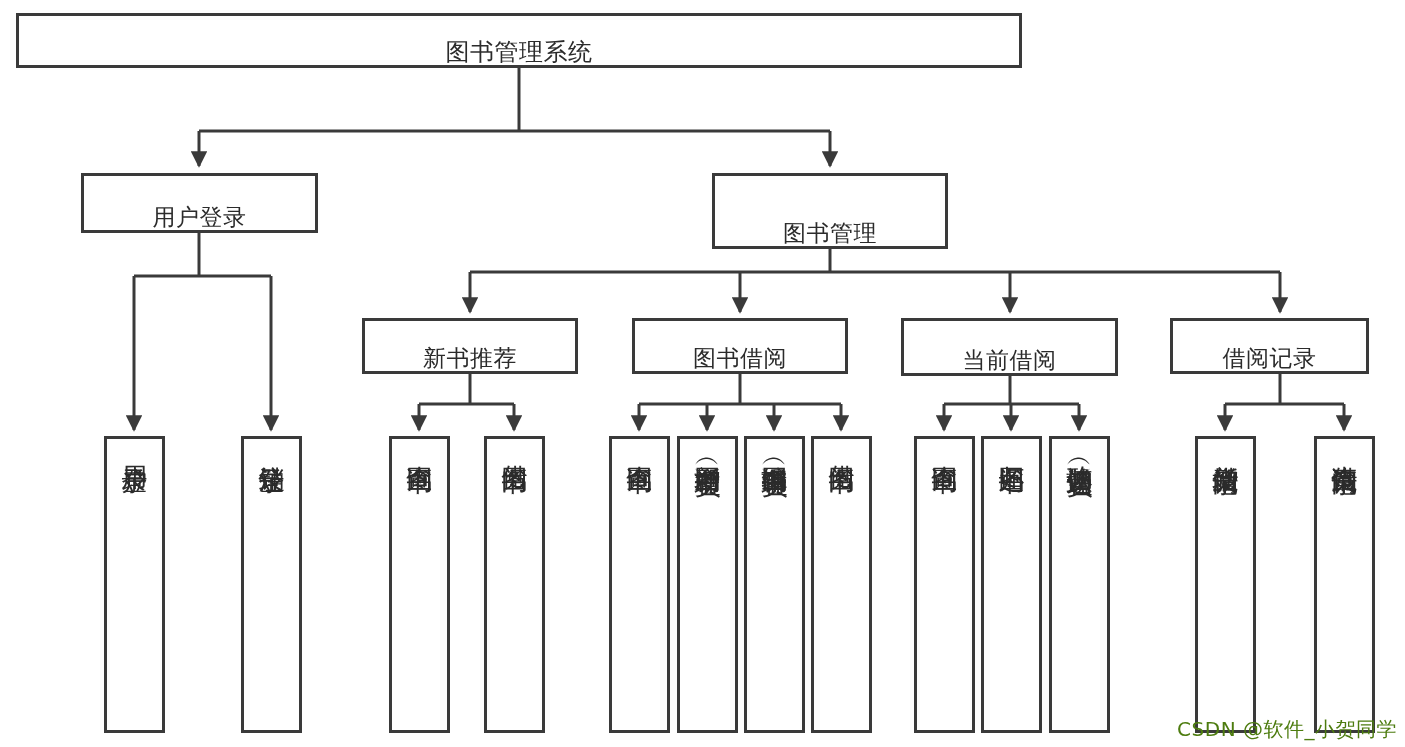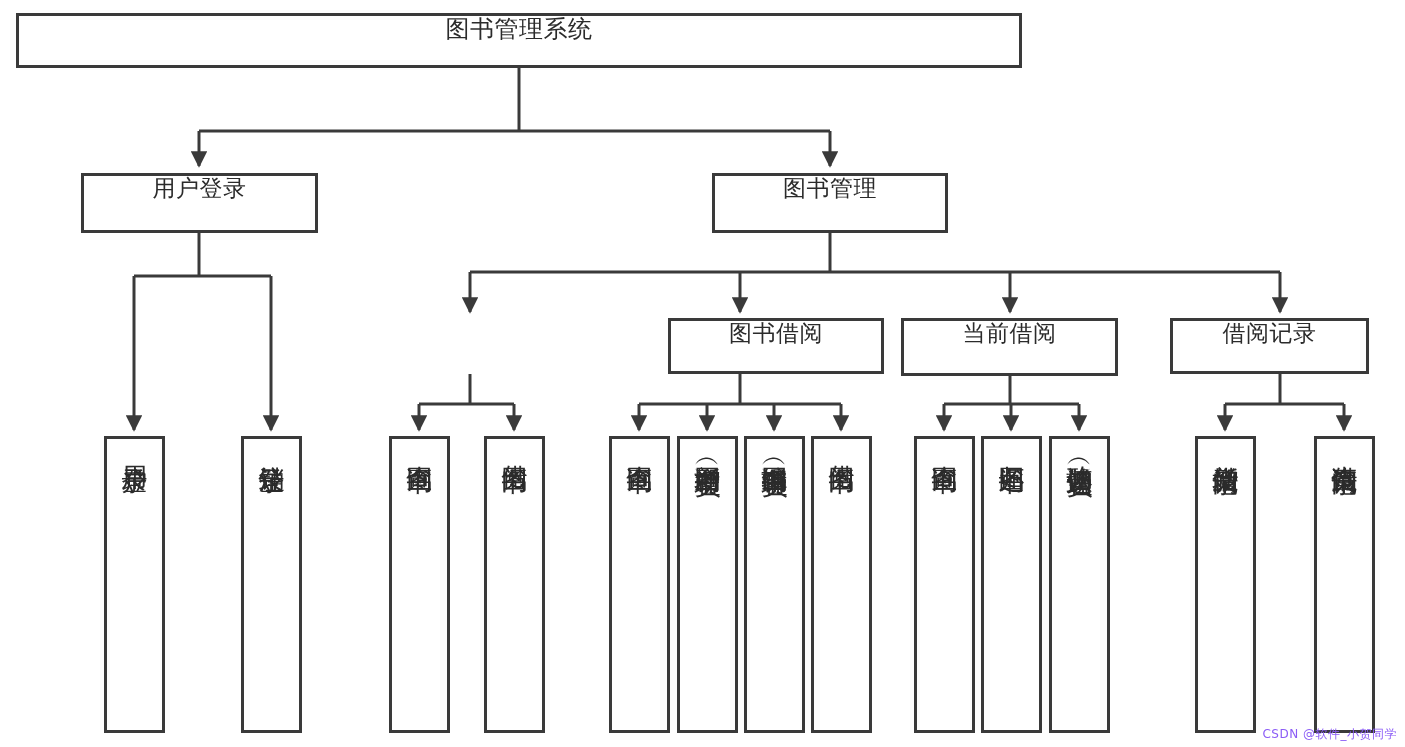--- a/index.html
+++ b/index.html
@@ -25,21 +25,21 @@
     width: 1405px;
     height: 747px;
     pointer-events: none;
   }
   .node {
     position: absolute;
     box-sizing: border-box;
     background: #ffffff;
     border: 3px solid #3a3a3a;
     display: flex;
-    align-items: flex-start;
+    align-items: flex-end;
     justify-content: center;
     color: #2b2b2b;
   }
   .node-h {
     
   }
   .node-h .node-label {
     font-size: 23px;
     line-height: 1.1;
     letter-spacing: 0.5px;
@@ -59,22 +59,22 @@
     letter-spacing: 1px;
     white-space: nowrap;
   }
   #root-node .node-label {
     font-size: 24px;
   }
   #watermark {
     position: absolute;
     right: 8px;
     bottom: 4px;
-    font-size: 12px;
-    color: #8b5cf6;
+    font-size: 20px;
+    color: #4d7c0f;
     letter-spacing: 0.5px;
     white-space: nowrap;
     user-select: none;
   }
 </style>
 </head>
 <body>
 
 <div id="diagram-root">
 
@@ -128,25 +128,28 @@
     </g>
   </svg>
 
   <div class="node node-h" id="root-node" style="left:16px; top:13px; width:1006px; height:55px;">
     <span class="node-label">图书管理系统</span>
   </div>
 
   <div class="node node-h" style="left:81px; top:173px; width:237px; height:60px;">
     <span class="node-label">用户登录</span>
   </div>
-  <div class="node node-h" style="left:712px; top:173px; width:236px; height:60px;">
+  <div class="node node-h" style="left:712px; top:173px; width:236px; height:76px;">
     <span class="node-label">图书管理</span>
   </div>
 
-  <div class="node node-h" style="left:632px; top:318px; width:216px; height:56px;margin-left:36px;">
+  <div class="node node-h" style="left:362px; top:318px; width:216px; height:56px;">
+    <span class="node-label">新书推荐</span>
+  </div>
+  <div class="node node-h" style="left:632px; top:318px; width:216px; height:56px;">
     <span class="node-label">图书借阅</span>
   </div>
   <div class="node node-h" style="left:901px; top:318px; width:217px; height:58px;">
     <span class="node-label">当前借阅</span>
   </div>
   <div class="node node-h" style="left:1170px; top:318px; width:199px; height:56px;">
     <span class="node-label">借阅记录</span>
   </div>
 
   <div class="node node-v" style="left:104px; top:436px; width:61px; height:297px;">

